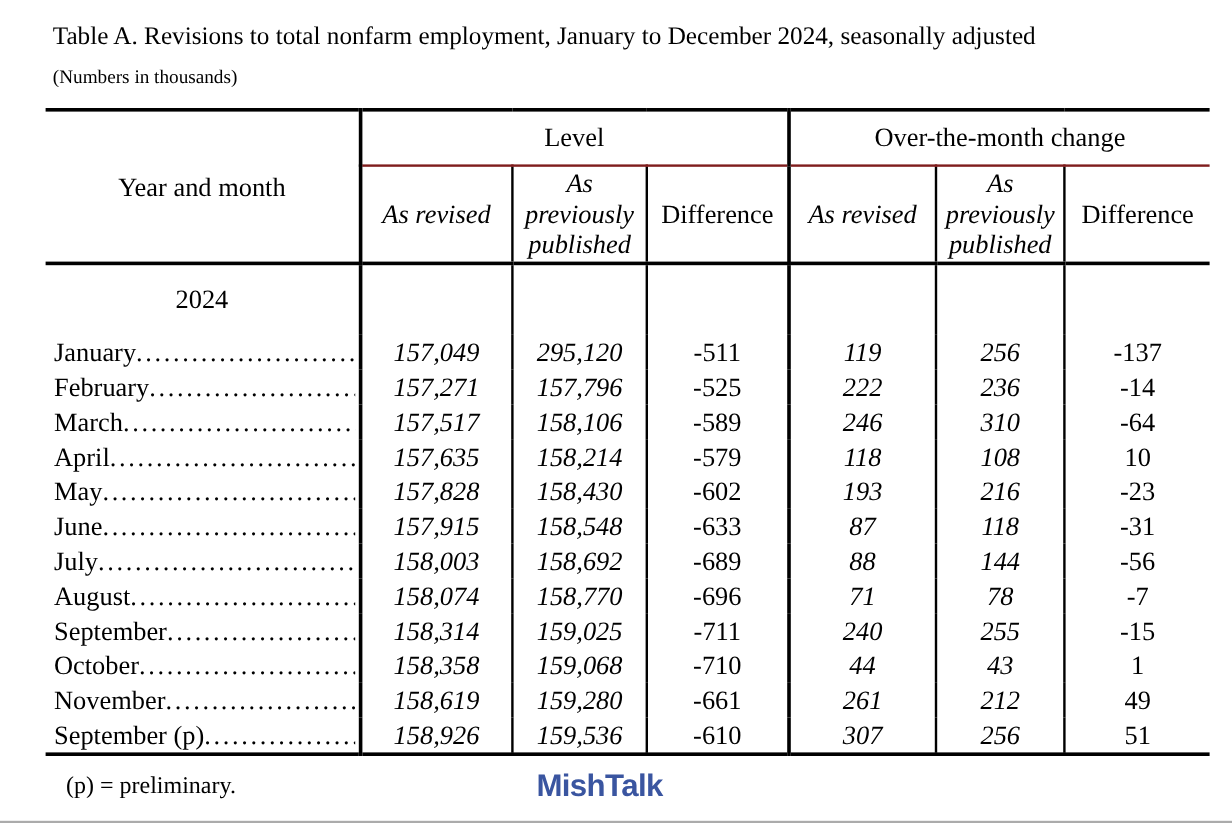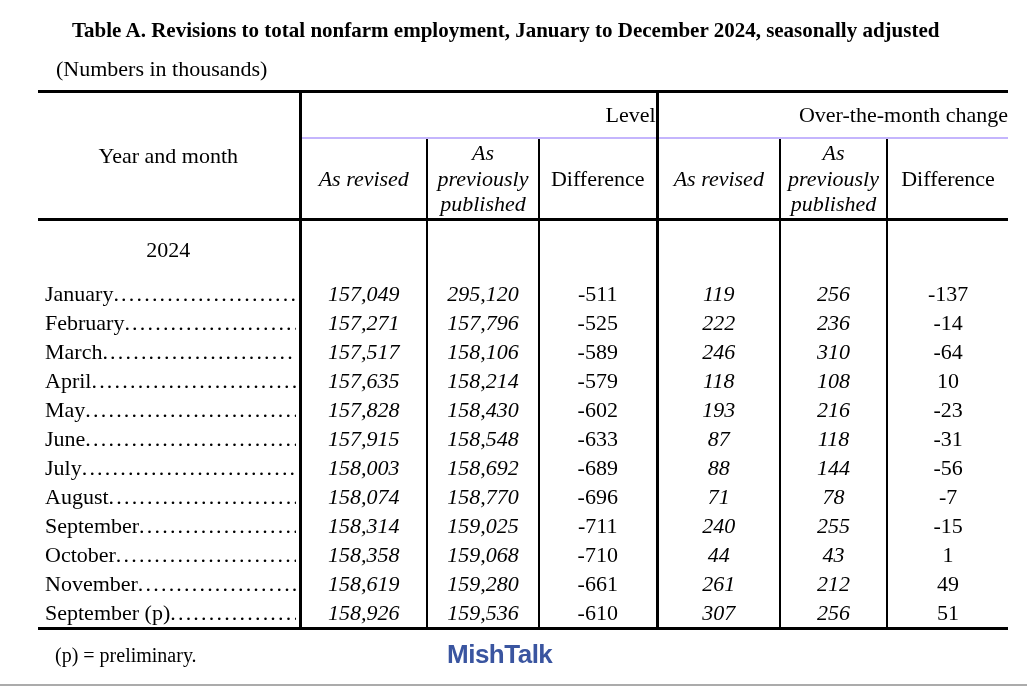--- a/index.html
+++ b/index.html
@@ -1,34 +1,34 @@
 <!DOCTYPE html>
 <html><head>
 <meta charset="utf-8">
 <style>
   html,body{margin:0;padding:0;background:#ffffff;}
   .page{
     position:relative;width:1027px;height:686px;background:#ffffff;color:#000;
     font-family:"Liberation Serif","DejaVu Serif",serif;
     border-bottom:2px solid #ababab;box-sizing:border-box;overflow:hidden;
   }
-  .title{position:absolute;left:44px;top:18px;font-size:21px;font-weight:700;white-space:nowrap;margin-left:28px;}
-  .subtitle{position:absolute;left:56px;top:56px;font-size:22px;}
+  .title{position:absolute;left:44px;top:18px;font-size:21px;font-weight:400;white-space:nowrap;}
+  .subtitle{position:absolute;left:44px;top:56px;font-size:16px;}
 
   table.rev{
     position:absolute;left:38px;top:90px;width:970px;
     border-collapse:collapse;table-layout:fixed;
     border-top:3px solid #000;border-bottom:3px solid #000;
     font-size:22px;line-height:1.18;
   }
   th{font-weight:400;padding:0;}
   td{padding:0;}
   .group-row th{height:44px;text-align:center;vertical-align:middle;}
   .rowhead{border-right:3px solid #000;border-bottom:3px solid #000;text-align:center;vertical-align:middle;font-size:22px;}
-  th.group{border-bottom:2px solid #c4b5fd;text-align:right;}
+  th.group{border-bottom:2px solid #7f1d1d;}
   th.gl{border-right:3px solid #000;}
   .subhead th{height:79px;border-bottom:3px solid #000;text-align:center;vertical-align:middle;}
   .v-thin{border-right:2px solid #000;font-style:italic;}
   .v-heavy{border-right:3px solid #000;}
 
   tbody td{text-align:center;vertical-align:middle;}
   tr.yearrow td{height:58px;}
   tr.month-row td{height:29px;line-height:29px;}
   td.c-month{text-align:center;}
   .month-flex{display:flex;align-items:baseline;padding-left:7px;padding-right:3px;overflow:hidden;}

